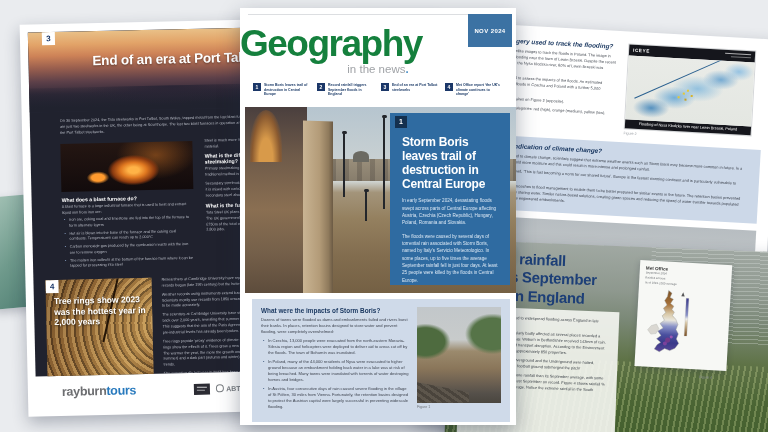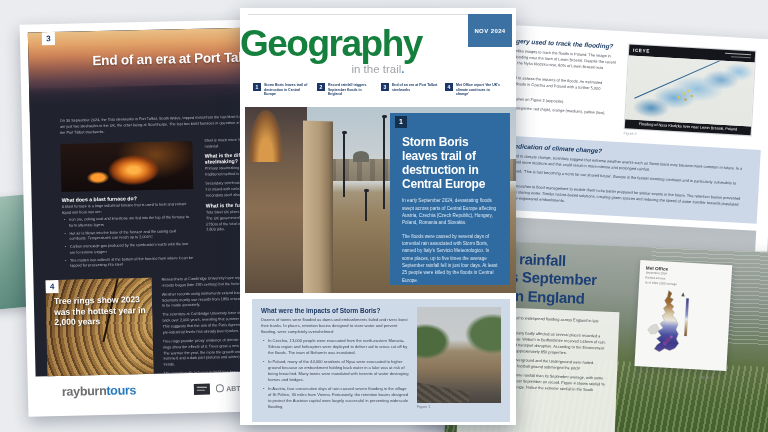--- a/index.html
+++ b/index.html
@@ -329,21 +329,21 @@
         <polygon points="45,3 47,8 43,8" fill="#555"></polygon>
       </svg>
     </div>
     <div class="rf-fig">Figure 4</div>
   </div>
 
   <div class="page page-center">
     <div class="rule"></div>
     <div class="nov">NOV 2024</div>
     <div class="masthead">Geography</div>
-    <div class="tagline"><span>in the trail</span><span class="dot">.</span></div>
+    <div class="tagline"><span>in the news</span><span class="dot">.</span></div>
 
     <div class="contents">
       <div class="c-item">
         <span class="c-num">1</span>
         <span class="c-label">Storm Boris leaves trail of destruction in Central Europe</span>
       </div>
       <div class="c-item">
         <span class="c-num">2</span>
         <span class="c-label">Record rainfall triggers September floods in England</span>
       </div>

